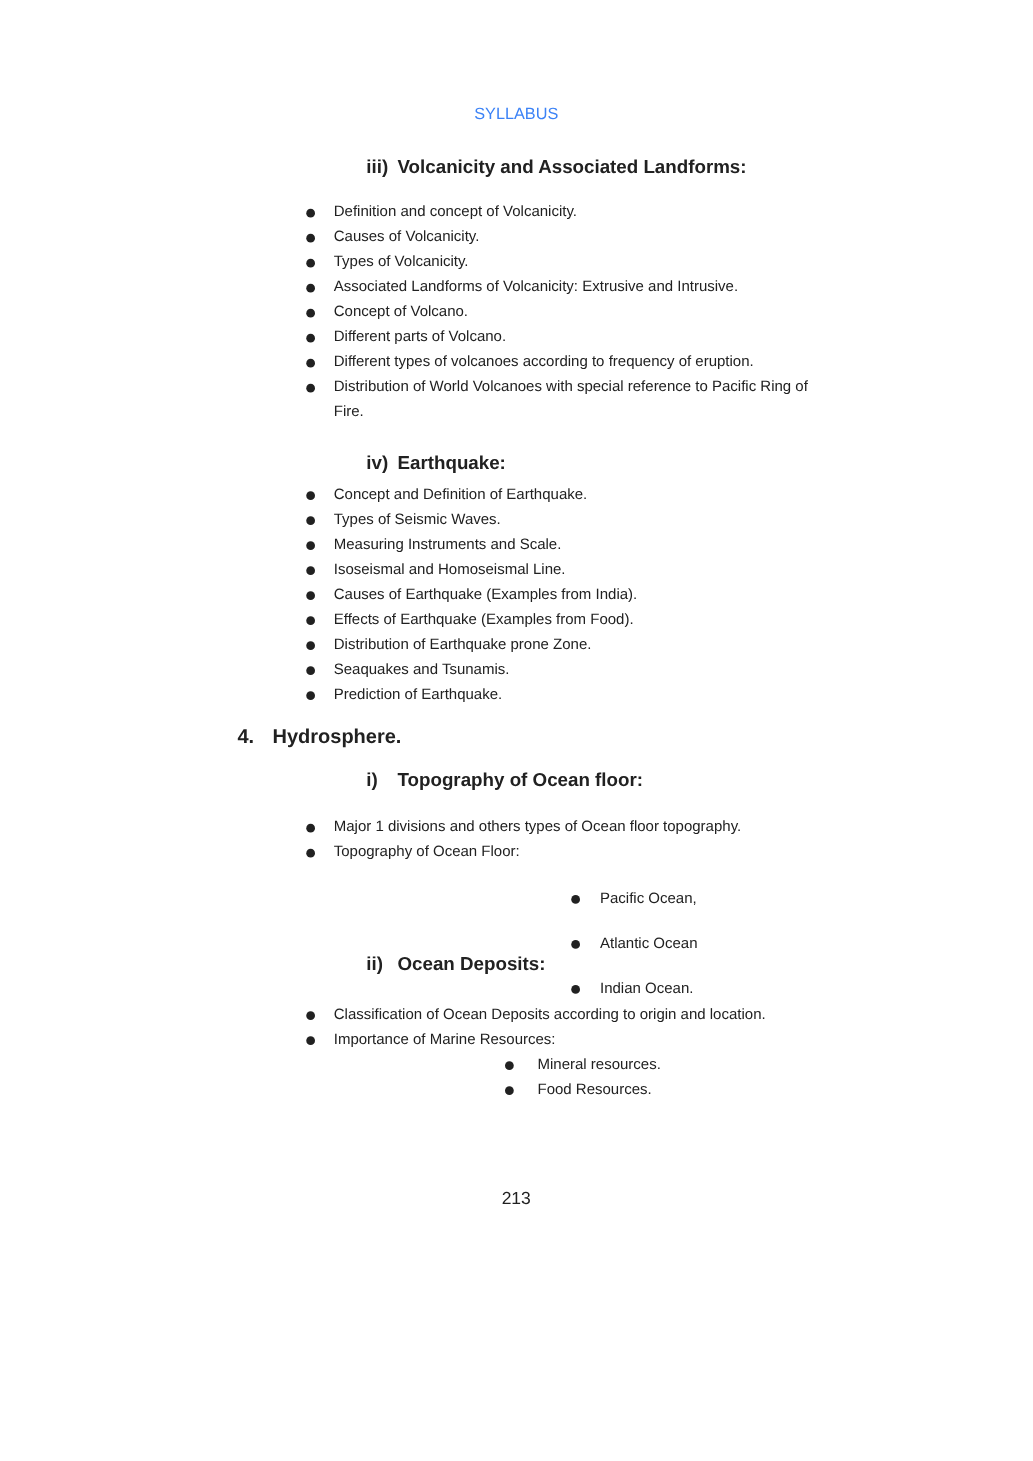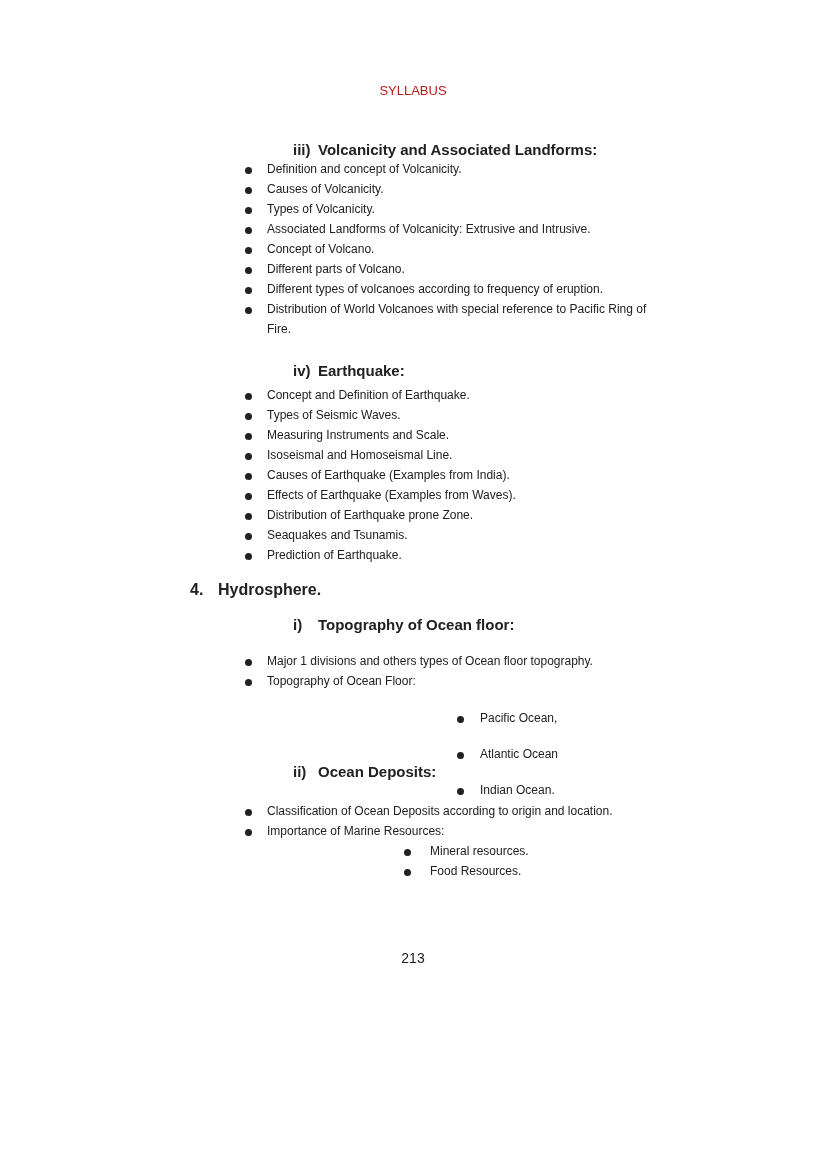--- a/index.html
+++ b/index.html
@@ -13,21 +13,21 @@
     overflow: hidden;
   }
   .doc-header {
     position: absolute;
     top: 81px;
     left: 0;
     width: 826px;
     text-align: center;
     font-size: 13px;
     line-height: 20px;
-    color: #b91c1c;
+    color: #3b82f6;
   }
   .sec-heading {
     position: absolute;
     left: 293px;
     display: flex;
     font-size: 15px;
     font-weight: bold;
     line-height: 20px;
     white-space: nowrap;
   }
@@ -78,21 +78,21 @@
     line-height: 20px;
   }
 </style>
 </head>
 <body>
 
 <div class="page">
 
   <div class="doc-header">SYLLABUS</div>
 
-  <div class="sec-heading" style="top:140px">
+  <div class="sec-heading" style="top:124px">
     <span class="num">iii)</span>
     <span class="txt">Volcanicity and Associated Landforms:</span>
   </div>
 
   <div class="blist" style="top:159px">
     <div class="bitem"><span class="dot"></span><span class="btext">Definition and concept of Volcanicity.</span></div>
     <div class="bitem"><span class="dot"></span><span class="btext">Causes of Volcanicity.</span></div>
     <div class="bitem"><span class="dot"></span><span class="btext">Types of Volcanicity.</span></div>
     <div class="bitem"><span class="dot"></span><span class="btext">Associated Landforms of Volcanicity: Extrusive and Intrusive.</span></div>
     <div class="bitem"><span class="dot"></span><span class="btext">Concept of Volcano.</span></div>
@@ -106,21 +106,21 @@
     <span class="num">iv)</span>
     <span class="txt">Earthquake:</span>
   </div>
 
   <div class="blist" style="top:385px">
     <div class="bitem"><span class="dot"></span><span class="btext">Concept and Definition of Earthquake.</span></div>
     <div class="bitem"><span class="dot"></span><span class="btext">Types of Seismic Waves.</span></div>
     <div class="bitem"><span class="dot"></span><span class="btext">Measuring Instruments and Scale.</span></div>
     <div class="bitem"><span class="dot"></span><span class="btext">Isoseismal and Homoseismal Line.</span></div>
     <div class="bitem"><span class="dot"></span><span class="btext">Causes of Earthquake (Examples from India).</span></div>
-    <div class="bitem"><span class="dot"></span><span class="btext">Effects of Earthquake (Examples from Waves).</span></div>
+    <div class="bitem"><span class="dot"></span><span class="btext">Effects of Earthquake (Examples from Food).</span></div>
     <div class="bitem"><span class="dot"></span><span class="btext">Distribution of Earthquake prone Zone.</span></div>
     <div class="bitem"><span class="dot"></span><span class="btext">Seaquakes and Tsunamis.</span></div>
     <div class="bitem"><span class="dot"></span><span class="btext">Prediction of Earthquake.</span></div>
   </div>
 
   <div class="hydro-title">
     <span class="num">4.</span>
     <span class="txt">Hydrosphere.</span>
   </div>
 

